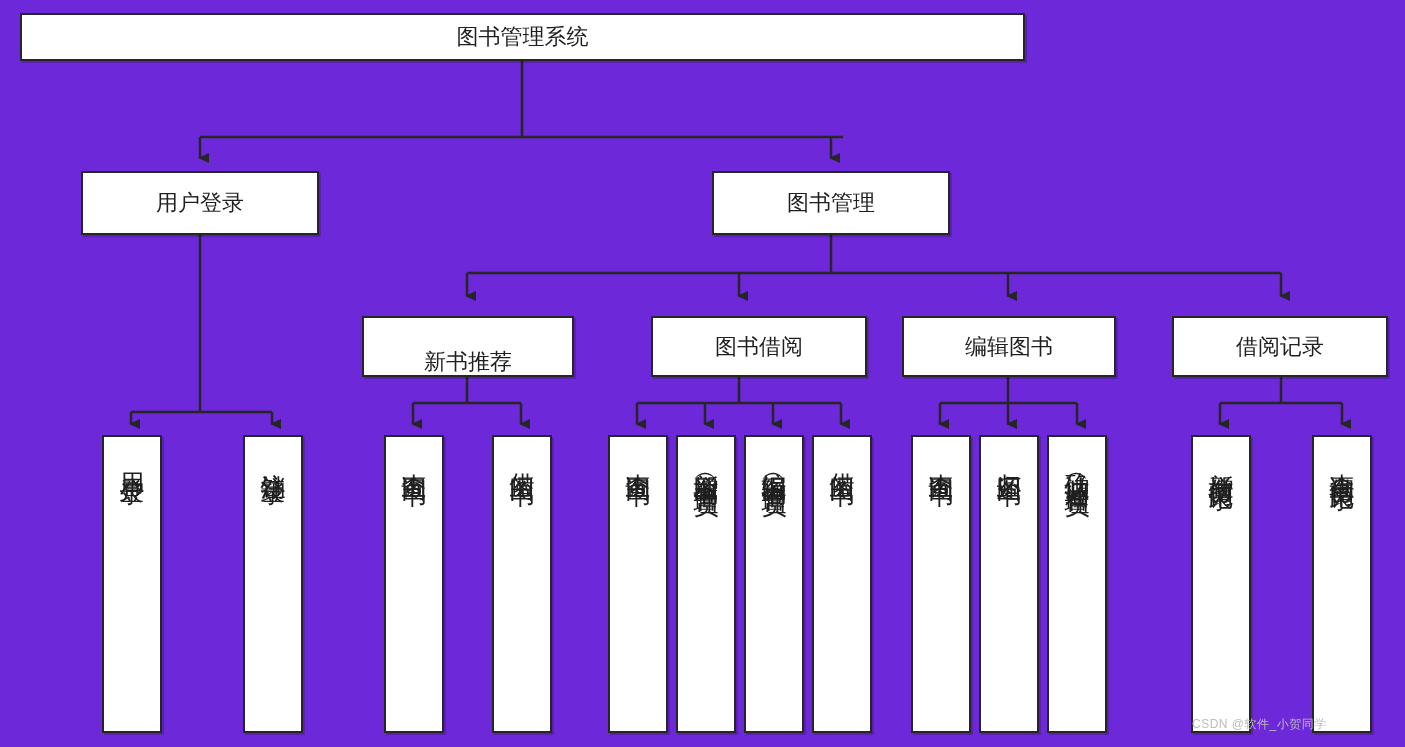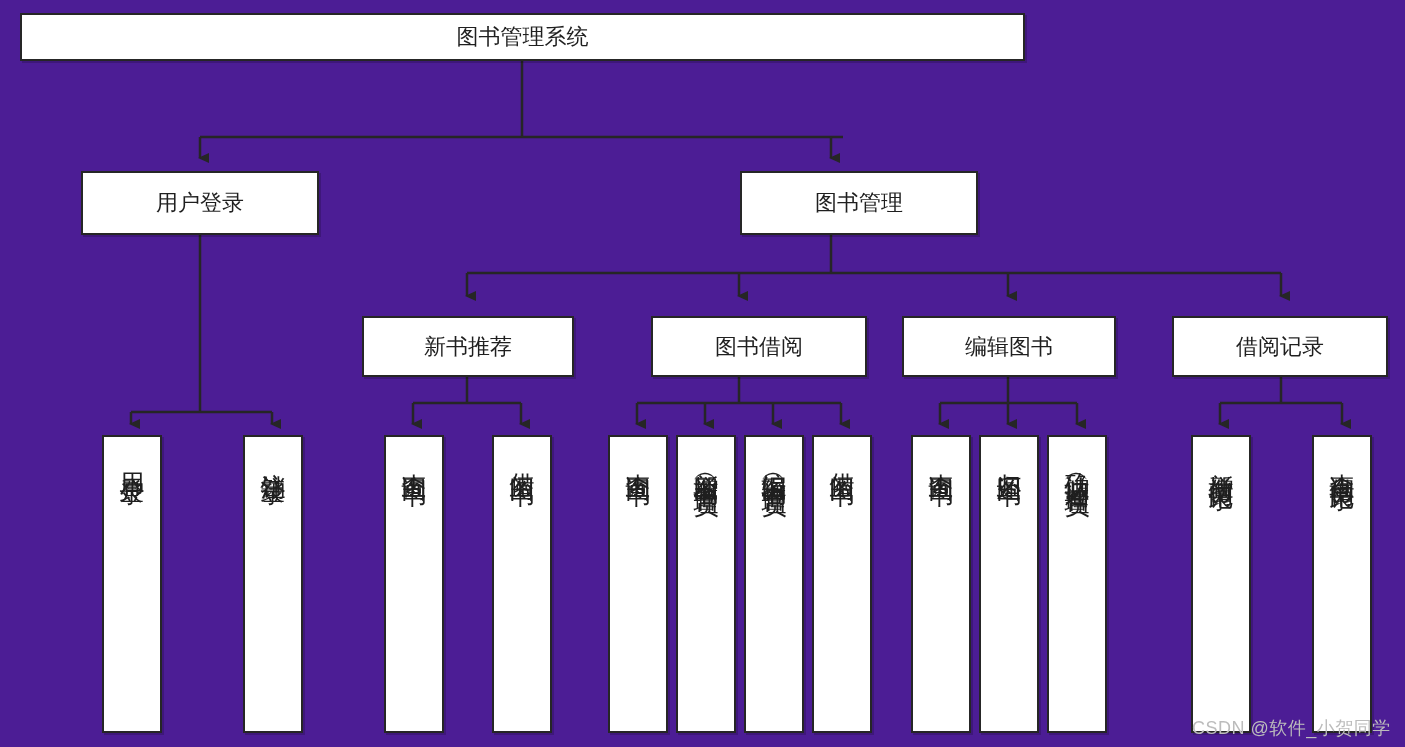--- a/index.html
+++ b/index.html
@@ -7,21 +7,21 @@
     padding: 0;
     background: #ffffff;
   }
   body {
     font-family: "Liberation Sans", "DejaVu Sans", sans-serif;
   }
   #canvas {
     position: relative;
     width: 1405px;
     height: 747px;
-    background: #4c1d95;
+    background: #6d28d9;
     overflow: hidden;
   }
   #edges {
     position: absolute;
     left: 0;
     top: 0;
     width: 1405px;
     height: 747px;
   }
   .node {
@@ -50,21 +50,21 @@
   .node.vert .label {
     writing-mode: vertical-rl;
     text-orientation: upright;
     font-size: 25px;
     letter-spacing: 3px;
     line-height: 1;
   }
   #watermark {
     position: absolute;
     color: #bcbcbc;
-    font-size: 18px;
+    font-size: 12px;
     letter-spacing: 0.5px;
     white-space: nowrap;
     pointer-events: none;
   }
 </style>
 </head>
 <body>
 
 <div id="canvas">
 
@@ -118,25 +118,25 @@
     </g>
   </svg>
 
   <div class="node horiz" style="left:20px; top:13px; width:1005px; height:48px;">
     <span class="label">图书管理系统</span>
   </div>
 
   <div class="node horiz" style="left:81px; top:171px; width:238px; height:64px;">
     <span class="label">用户登录</span>
   </div>
-  <div class="node horiz" style="left:712px; top:171px; width:238px; height:64px;margin-left:28px;">
+  <div class="node horiz" style="left:712px; top:171px; width:238px; height:64px;">
     <span class="label">图书管理</span>
   </div>
 
-  <div class="node horiz" style="left:362px; top:316px; width:212px; height:61px;">
+  <div class="node horiz" style="left:362px; top:316px; width:212px; height:61px;align-items:flex-end;">
     <span class="label">新书推荐</span>
   </div>
   <div class="node horiz" style="left:632px; top:316px; width:216px; height:61px;margin-left:19px;">
     <span class="label">图书借阅</span>
   </div>
   <div class="node horiz" style="left:902px; top:316px; width:214px; height:61px;">
     <span class="label">编辑图书</span>
   </div>
   <div class="node horiz" style="left:1172px; top:316px; width:216px; height:61px;">
     <span class="label">借阅记录</span>

